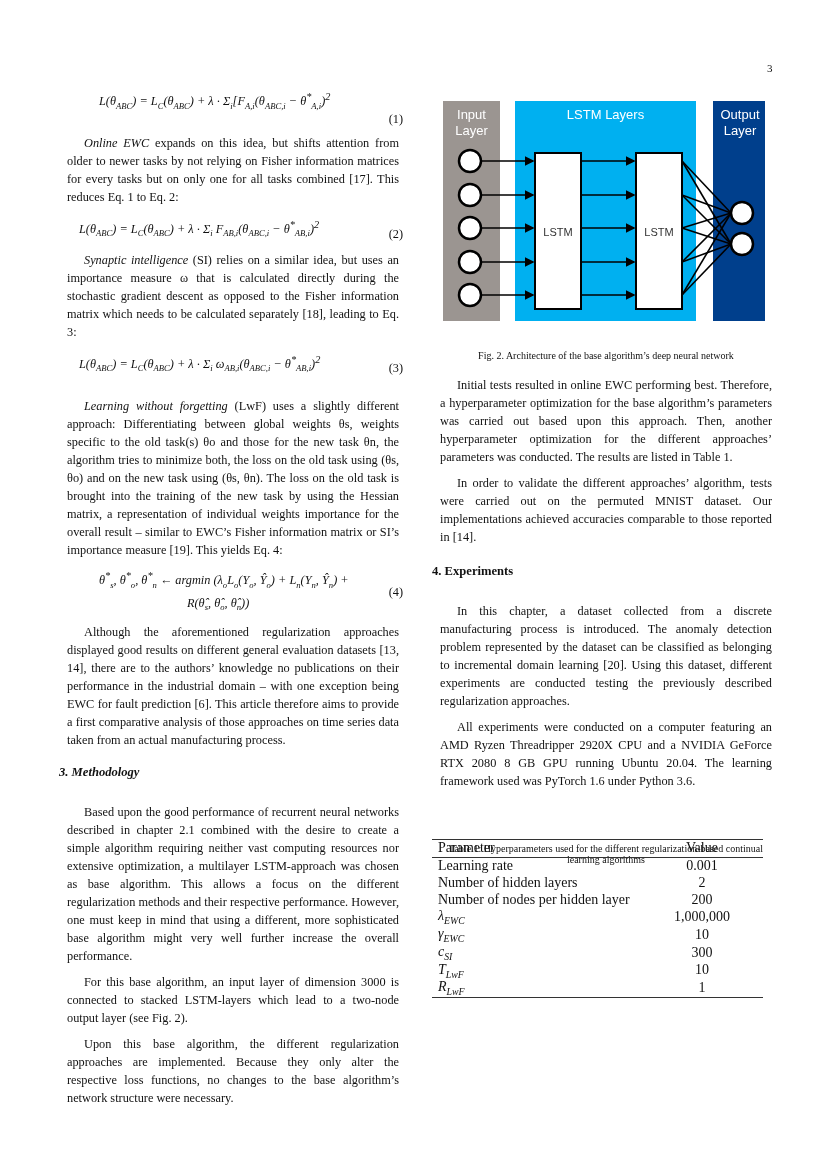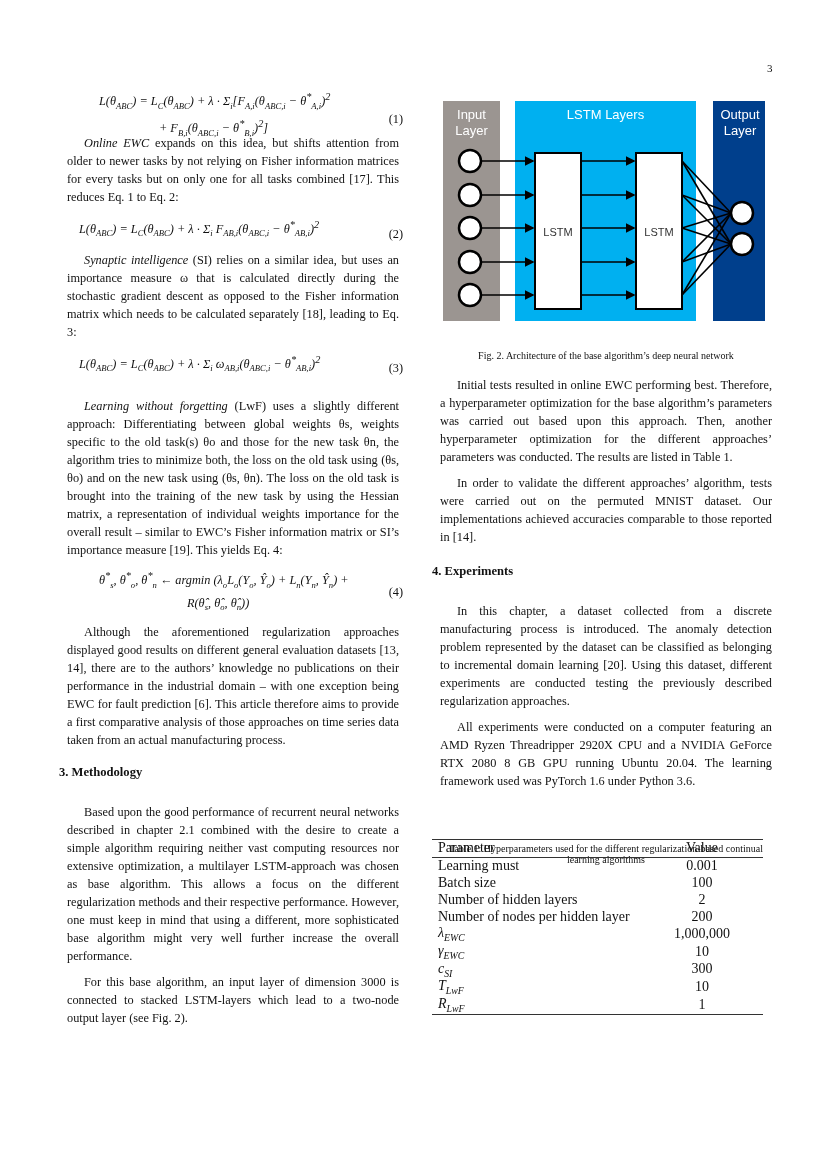--- a/index.html
+++ b/index.html
@@ -34,43 +34,43 @@
   sub { font-size: 70%; }
 </style>
 </head>
 <body>
 
 <div class="page-num">3</div>
 
 <div class="col col-left">
   <div class="eq" style="text-align:left; padding-left:40px; height:40px;">
     <span class="eq-line">L(θ<sub>ABC</sub>) = L<sub>C</sub>(θ<sub>ABC</sub>) + λ · Σ<sub>i</sub>[F<sub>A,i</sub>(θ<sub>ABC,i</sub> − θ<sup>*</sup><sub>A,i</sub>)<sup>2</sup></span>
-    <span class="eq-line" style="padding-left:60px;">+ F<sub>B,i</sub>(θ<sub>ABC,i</sub> − θ<sup>*</sup><sub>B,i</sub>)<sup>2</sup>]</span>
     <span class="num">(1)</span>
   </div>
   <p style="margin-top:6px;"><i>Online EWC</i><span> expands on this idea, but shifts attention from older to newer tasks by not relying on Fisher information matrices for every tasks but on only one for all tasks combined [17]. This reduces Eq. 1 to Eq. 2:</span></p>
   <div class="eq" style="margin:10px 0 8px; text-align:left; padding-left:20px;">
     <span>L(θ<sub>ABC</sub>) = L<sub>C</sub>(θ<sub>ABC</sub>) + λ · Σ<sub>i</sub> F<sub>AB,i</sub>(θ<sub>ABC,i</sub> − θ<sup>*</sup><sub>AB,i</sub>)<sup>2</sup></span>
     <span class="num">(2)</span>
   </div>
   <p><i>Synaptic intelligence</i><span> (SI) relies on a similar idea, but uses an importance measure ω that is calculated directly during the stochastic gradient descent as opposed to the Fisher information matrix which needs to be calculated separately [18], leading to Eq. 3:</span></p>
   <div class="eq" style="margin:10px 0 20px; text-align:left; padding-left:20px;">
     <span>L(θ<sub>ABC</sub>) = L<sub>C</sub>(θ<sub>ABC</sub>) + λ · Σ<sub>i</sub> ω<sub>AB,i</sub>(θ<sub>ABC,i</sub> − θ<sup>*</sup><sub>AB,i</sub>)<sup>2</sup></span>
     <span class="num">(3)</span>
   </div>
   <p><i>Learning without forgetting</i><span> (LwF) uses a slightly different approach: Differentiating between global weights θs, weights specific to the old task(s) θo and those for the new task θn, the algorithm tries to minimize both, the loss on the old task using (θs, θo) and on the new task using (θs, θn). The loss on the old task is brought into the training of the new task by using the Hessian matrix, a representation of individual weights importance for the overall result – similar to EWC’s Fisher information matrix or SI’s importance measure [19]. This yields Eq. 4:</span></p>
   <div class="eq" style="margin:8px 0 22px; text-align:left; padding-left:40px; height:34px;">
     <span class="eq-line">θ<sup>*</sup><sub>s</sub>, θ<sup>*</sup><sub>o</sub>, θ<sup>*</sup><sub>n</sub> ← argmin (λ<sub>o</sub>L<sub>o</sub>(Y<sub>o</sub>, Ŷ<sub>o</sub>) + L<sub>n</sub>(Y<sub>n</sub>, Ŷ<sub>n</sub>) +</span>
     <span class="eq-line" style="padding-left:88px;">R(θ̂<sub>s</sub>, θ̂<sub>o</sub>, θ̂<sub>n</sub>))</span>
     <span class="num">(4)</span>
   </div>
   <p>Although the aforementioned regularization approaches displayed good results on different general evaluation datasets [13, 14], there are to the authors’ knowledge no publications on their performance in the industrial domain – with one exception being EWC for fault prediction [6]. This article therefore aims to provide a first comparative analysis of those approaches on time series data taken from an actual manufacturing process.</p>
-  <h3 style="margin:14px 0 22px;">3. Methodology</h3>
+  <h3 style="margin:14px 0 22px;font-style:italic;">3. Methodology</h3>
   <p>Based upon the good performance of recurrent neural networks described in chapter 2.1 combined with the desire to create a simple algorithm requiring neither vast computing resources nor extensive optimization, a multilayer LSTM-approach was chosen as base algorithm. This allows a focus on the different regularization methods and their respective performance. However, one must keep in mind that using a different, more sophisticated base algorithm might very well further increase the overall performance.</p>
   <p>For this base algorithm, an input layer of dimension 3000 is connected to stacked LSTM-layers which lead to a two-node output layer (see Fig. 2).</p>
+  <p>Upon this base algorithm, the different regularization approaches are implemented. Because they only alter the respective loss functions, no changes to the base algorithm’s network structure were necessary.</p>
 </div>
 
 <div class="figure">
   <div class="fig-input"></div>
   <div class="fig-lstm"></div>
   <div class="fig-output"></div>
   <div class="fig-label" style="left:4px; top:6px; width:49px;">Input Layer</div>
   <div class="fig-label" style="left:72px; top:6px; width:181px;">LSTM Layers</div>
   <div class="fig-label" style="left:272px; top:6px; width:50px;">Output Layer</div>
   <svg class="fig-svg" width="322" height="220" viewBox="0 0 322 220">
@@ -132,26 +132,22 @@
 <div class="table-caption">Table 1: Hyperparameters used for the different regularization-based continual learning algorithms</div>
 <table class="hp">
   <thead>
     <tr>
       <th>Parameter</th>
       <th class="val">Value</th>
     </tr>
   </thead>
   <tbody>
     <tr>
-        <td>Learning must</td>
+        <td>Learning rate</td>
         <td class="val">0.001</td>
-      </tr>
-    <tr>
-        <td>Batch size</td>
-        <td class="val">100</td>
       </tr>
     <tr>
         <td>Number of hidden layers</td>
         <td class="val">2</td>
       </tr>
     <tr>
         <td>Number of nodes per hidden layer</td>
         <td class="val">200</td>
       </tr>
     <tr>

